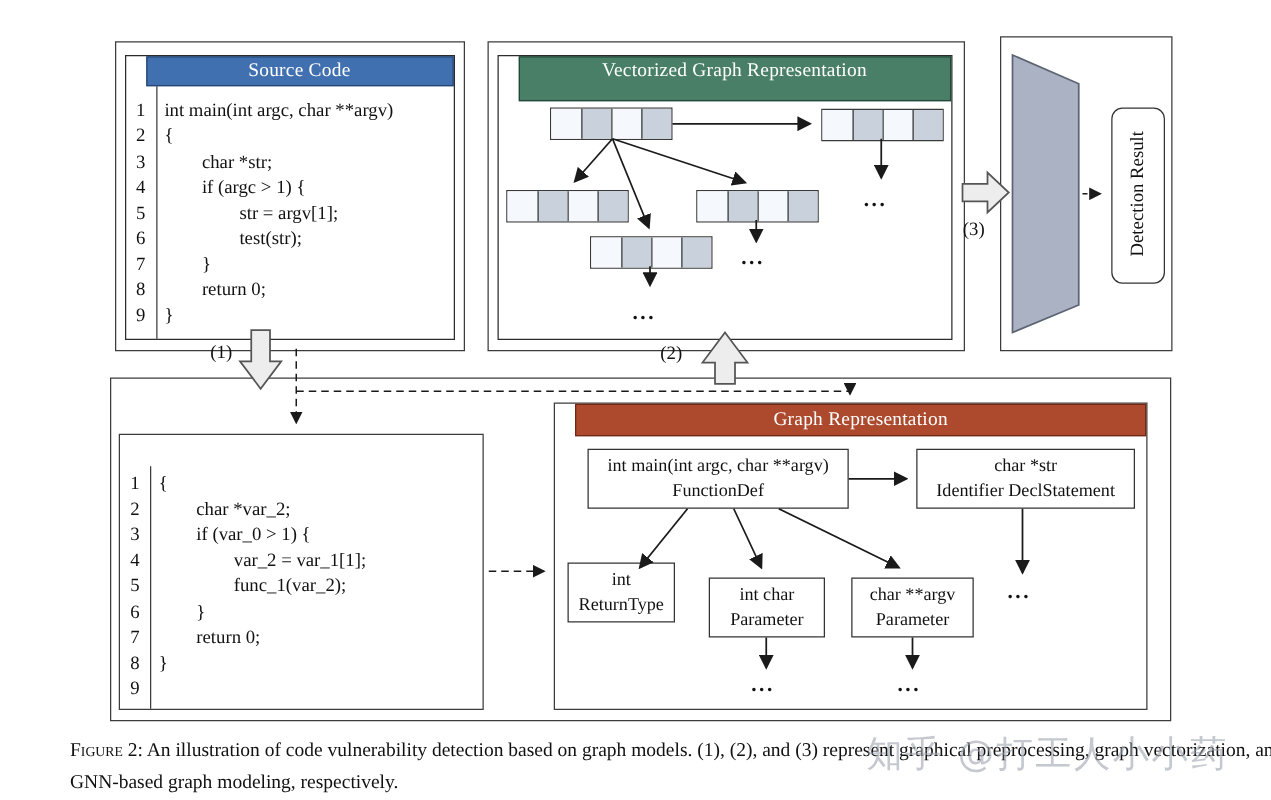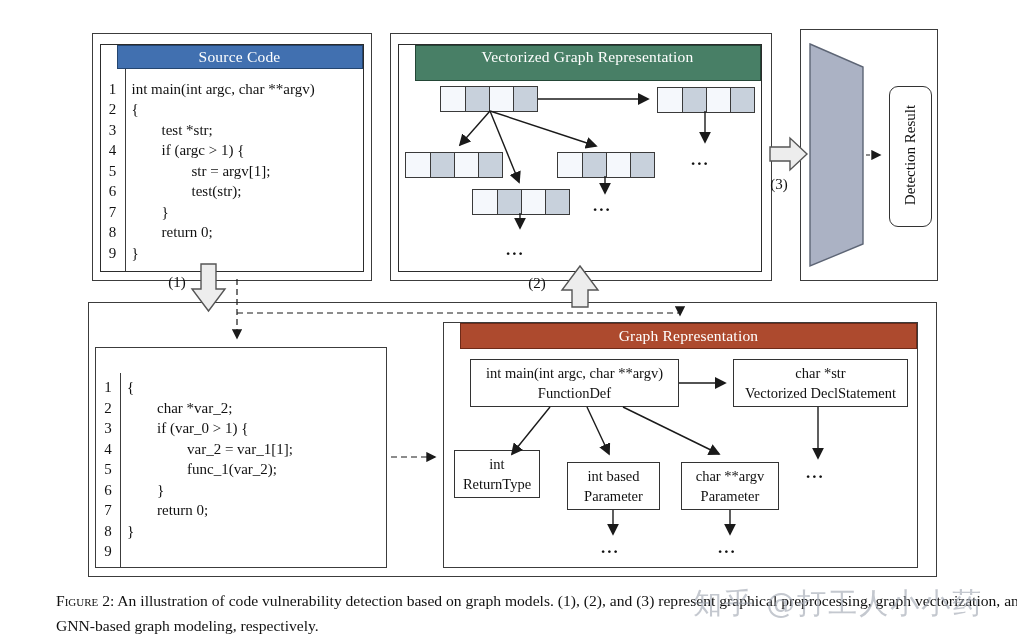--- a/index.html
+++ b/index.html
@@ -56,21 +56,21 @@
           <div>4</div>
           <div>5</div>
           <div>6</div>
           <div>7</div>
           <div>8</div>
           <div>9</div>
         </div>
         <div class="codecol" style="padding-top:10px;">
           <div>int main(int argc, char **argv)</div>
           <div>{</div>
-          <div>        test *str;</div>
+          <div>        char *str;</div>
           <div>        if (argc &gt; 1) {</div>
           <div>                str = argv[1];</div>
           <div>                test(str);</div>
           <div>        }</div>
           <div>        return 0;</div>
           <div>}</div>
         </div>
       </div>
     </div>
   </div>
@@ -154,28 +154,28 @@
     <div class="panel-hdr hdr-red" style="height:26px;line-height:24px;">
       <span>Graph Representation</span>
     </div>
   </div>
   <div class="gnode" style="left:470px;top:359px;width:209px;height:48px;">
     <div>int main(int argc, char **argv)</div>
     <div>FunctionDef</div>
   </div>
   <div class="gnode" style="left:733px;top:359px;width:175px;height:48px;">
     <div>char *str</div>
-    <div>Vectorized DeclStatement</div>
+    <div>Identifier DeclStatement</div>
   </div>
   <div class="gnode" style="left:454px;top:450px;width:86px;height:48px;">
     <div>int</div>
     <div>ReturnType</div>
   </div>
   <div class="gnode" style="left:567px;top:462px;width:93px;height:48px;">
-    <div>int based</div>
+    <div>int char</div>
     <div>Parameter</div>
   </div>
   <div class="gnode" style="left:681px;top:462px;width:98px;height:48px;">
     <div>char **argv</div>
     <div>Parameter</div>
   </div>
   <div class="dots" style="left:806px;top:463px;">...</div>
   <div class="dots" style="left:601px;top:538px;">...</div>
   <div class="dots" style="left:718px;top:538px;">...</div>
 

